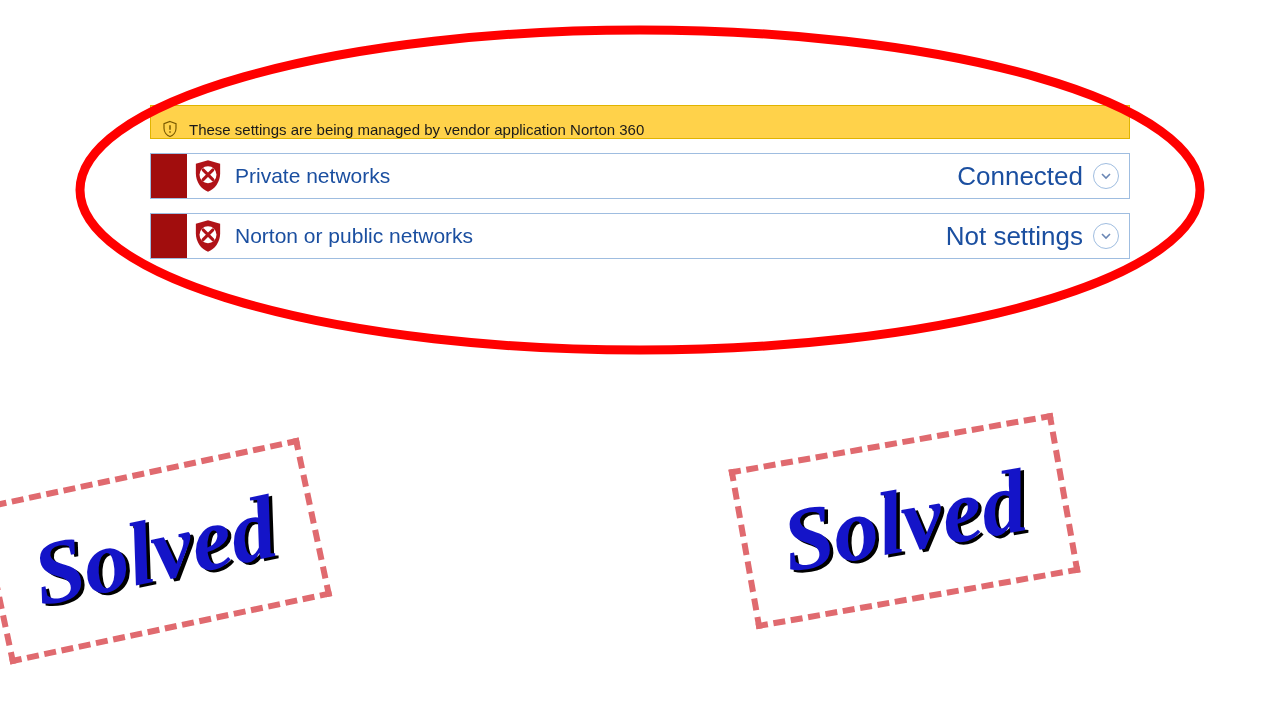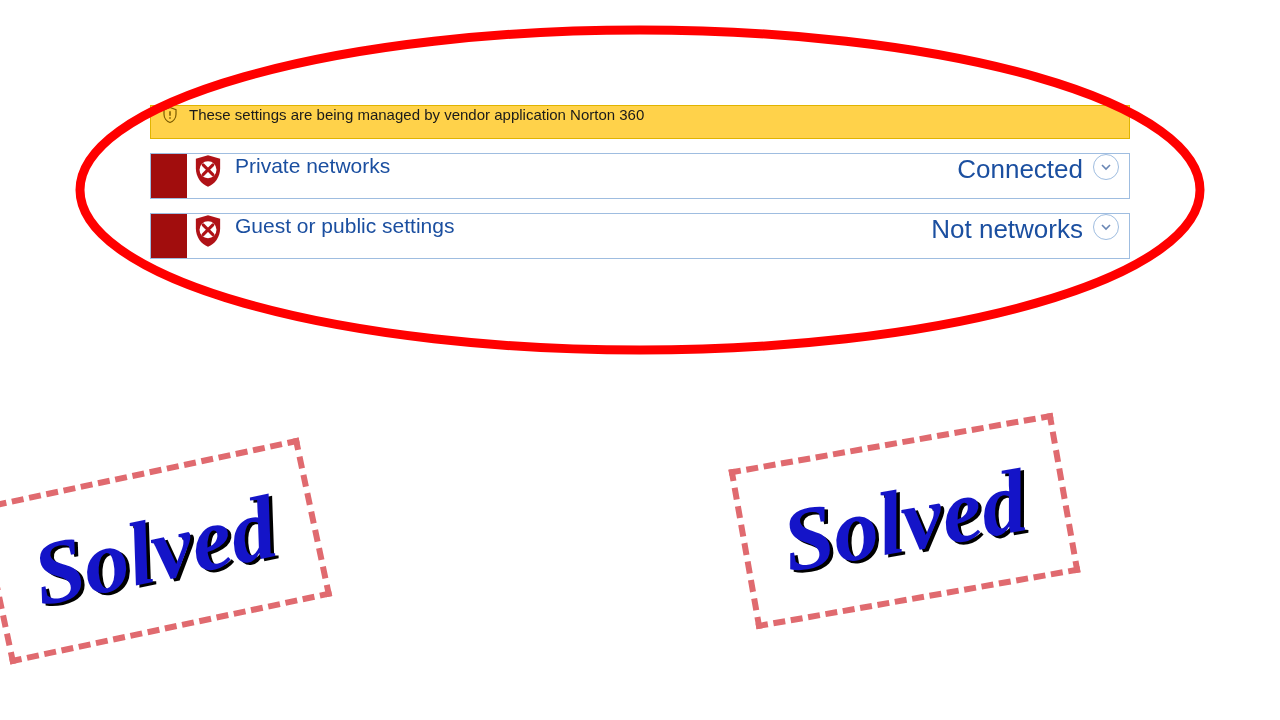--- a/index.html
+++ b/index.html
@@ -15,33 +15,33 @@
   
   .panel {
     position: absolute;
     left: 150px;
     top: 105px;
     width: 980px;
   }
 
   .warning-bar {
     display: flex;
-    align-items: flex-start;
+    align-items: flex-end;
     background: #ffd24a;
     border: 1px solid #e0b400;
     height: 34px;
     padding: 0 10px;
     font-size: 15px;
     color: #1a1a1a;
   }
   .warning-bar .icon { margin-right: 10px; display:flex; }
 
   .network-row {
     display: flex;
-    align-items: flex-start;
+    align-items: center;
     height: 46px;
     border: 1px solid #9fbde0;
     margin-top: 14px;
     background: #ffffff;
     padding-right: 10px;
   }
   .network-row .red-block {
     width: 36px;
     height: 100%;
     background: #a10d0d;
@@ -135,22 +135,22 @@
 
   <div class="network-row">
     <div class="red-block"></div>
     <span class="shield">
       <svg width="30" height="34" viewBox="0 0 24 28">
         <path d="M12 1 L22 4 V12 C22 19 17.5 25 12 27 C6.5 25 2 19 2 12 V4 Z" fill="#b01217"></path>
         <circle cx="12" cy="13" r="7" fill="#ffffff"></circle>
         <path d="M8 9 L16 17 M16 9 L8 17" stroke="#b01217" stroke-width="2.5" stroke-linecap="round"></path>
       </svg>
     </span>
-    <span class="label">Guest or public settings</span>
-    <span class="status">Not networks</span>
+    <span class="label">Norton or public networks</span>
+    <span class="status">Not settings</span>
     <span class="chevron">
       <svg width="12" height="12" viewBox="0 0 12 12">
           <path d="M2 4 L6 8 L10 4" fill="none" stroke="#6a87b5" stroke-width="1.6"></path>
         </svg>
     </span>
   </div>
 
 </div>
 
 <svg class="ellipse" viewBox="0 0 1140 340">

